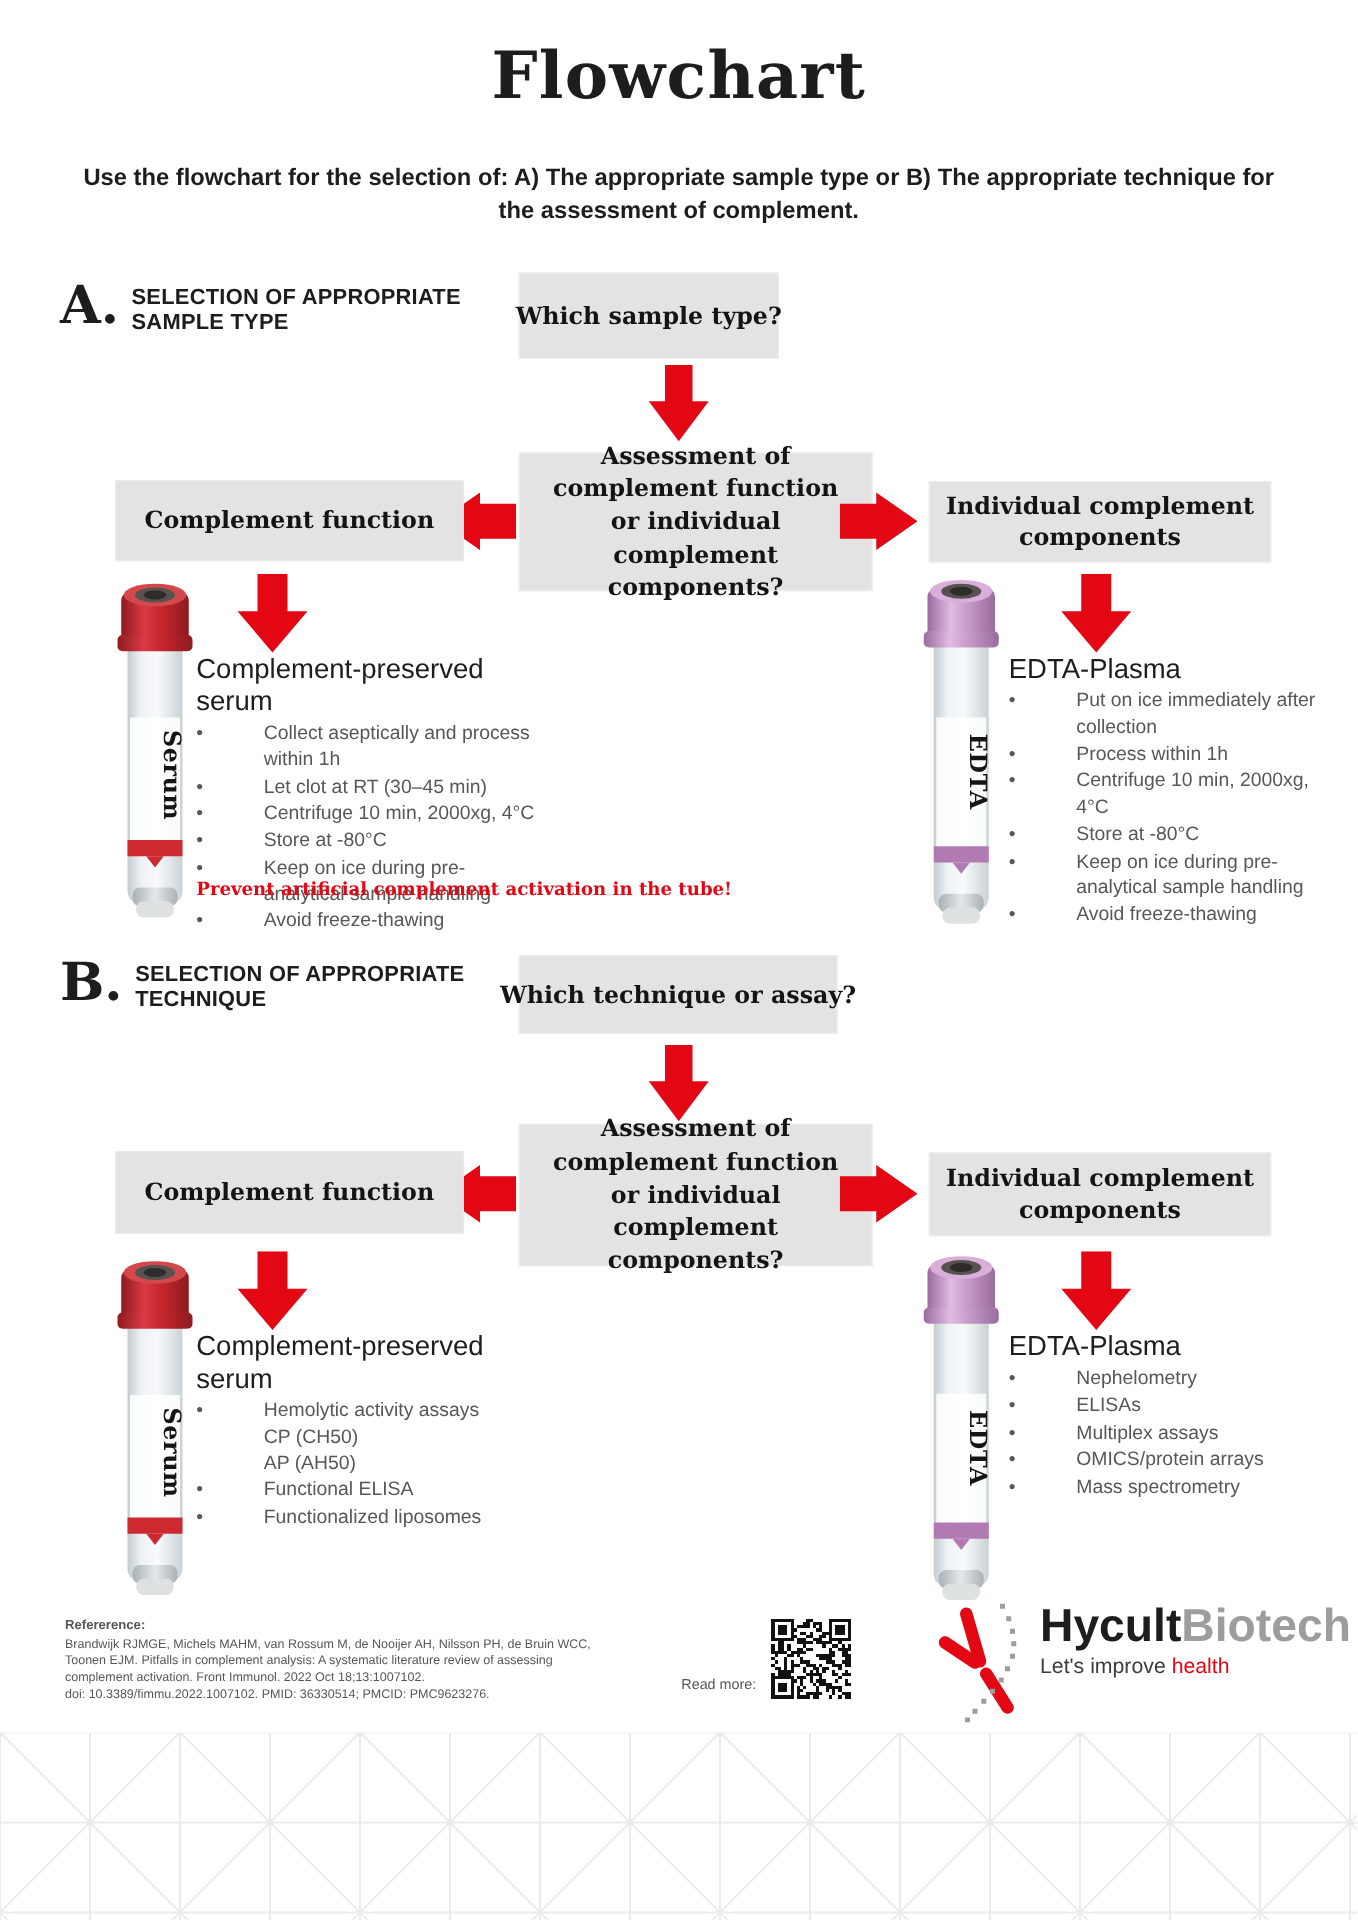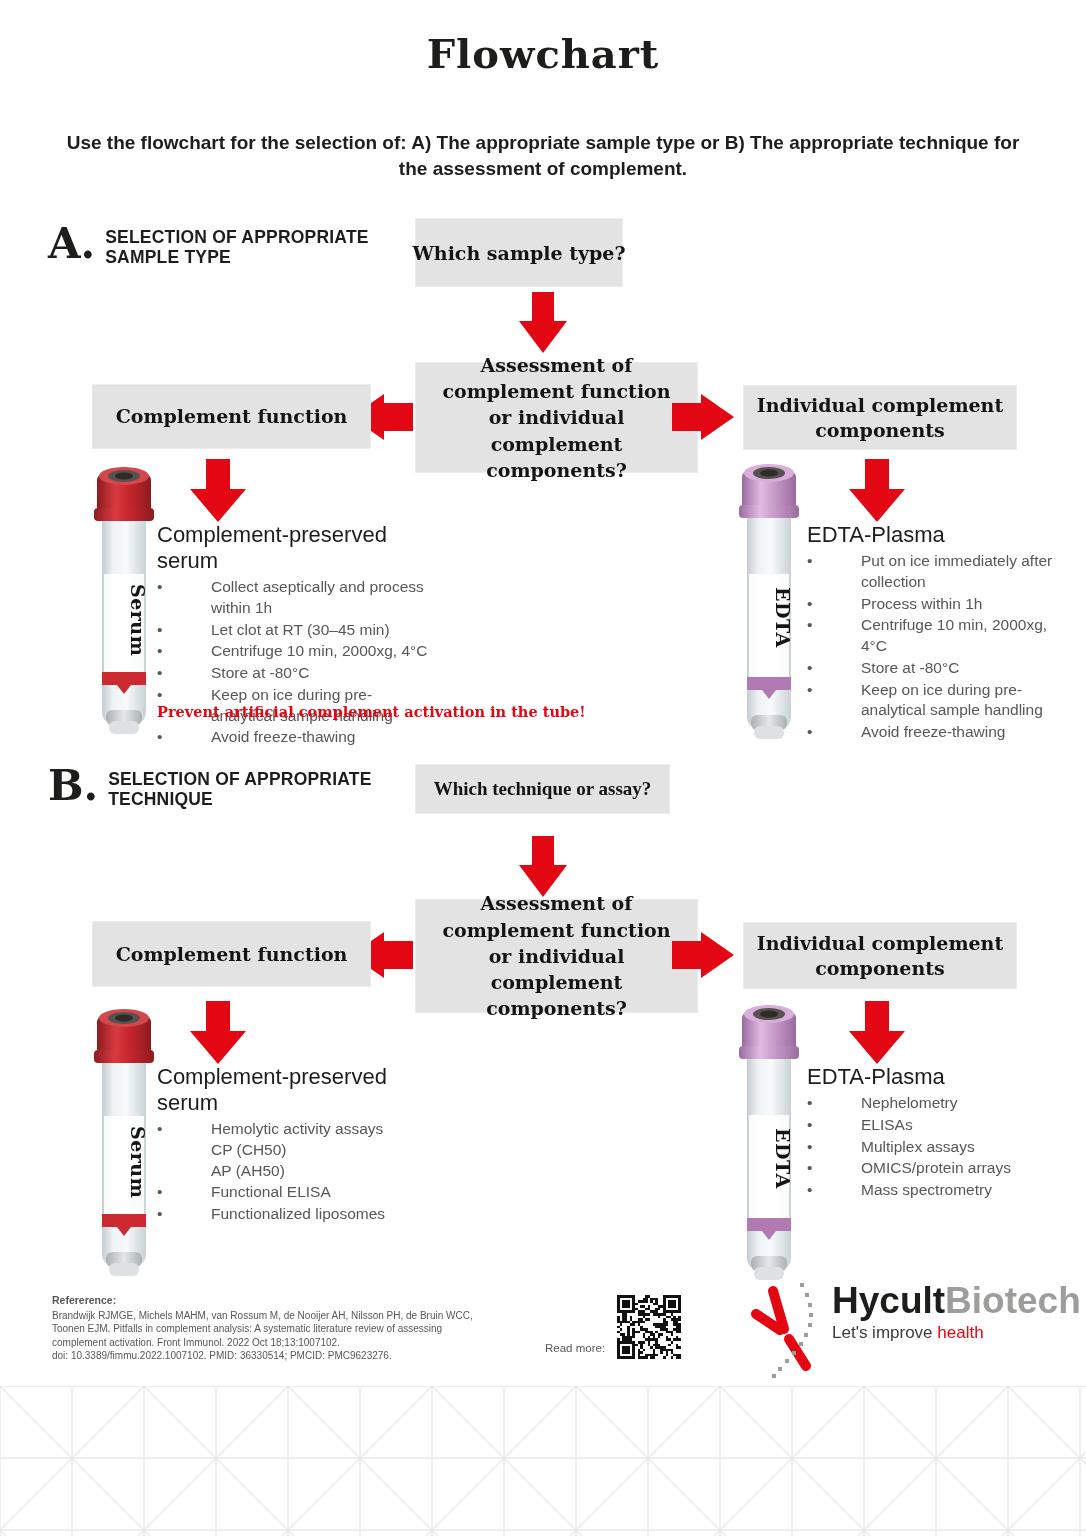--- a/index.html
+++ b/index.html
@@ -2,21 +2,21 @@
 <html><head>
 <meta charset="utf-8">
 <style>
   html,body{margin:0;padding:0;background:#ffffff;}
   .page{position:relative;width:1086px;height:1536px;background:#ffffff;overflow:hidden;
         font-family:"Liberation Sans",sans-serif;color:#1d1d1b;}
   .abs{position:absolute;}
 
   
   .title{top:30px;left:0;width:1086px;text-align:center;
-         font-family:"DejaVu Serif",serif;font-weight:bold;font-size:40px;letter-spacing:1px;}
+         font-family:"DejaVu Serif",serif;font-weight:bold;font-size:52px;letter-spacing:1px;}
   .subtitle{top:130px;left:53px;width:980px;text-align:center;
             font-weight:bold;font-size:19px;line-height:1.35;}
 
   
   .seclabel{display:flex;align-items:flex-start;}
   .secletter{font-family:"DejaVu Serif",serif;font-weight:bold;font-size:42px;line-height:0.95;margin-right:10px;}
   .secheading{font-weight:bold;font-size:17.5px;line-height:1.15;white-space:pre-line;padding-top:3px;letter-spacing:0.2px;}
 
   
   .box{background:#e3e3e3;display:flex;align-items:center;justify-content:center;text-align:center;
@@ -222,21 +222,21 @@
         </li>
       </ul>
   </div>
 
   <div class="abs seclabel" style="left:48px;top:766px;">
     <span class="secletter">B.</span>
     <span class="secheading">SELECTION OF APPROPRIATE
 TECHNIQUE</span>
   </div>
 
-  <div class="abs box qbox" style="left:415px;top:764px;width:255px;height:50px;font-family:Liberation Serif, serif;">Which technique or assay?</div>
+  <div class="abs box qbox" style="left:415px;top:764px;width:255px;height:63px;">Which technique or assay?</div>
 
   <div class="abs arrow" style="left:519px;top:836px;">
     <svg width="48" height="62" viewBox="0 0 48 62">
         <polygon points="13,0 35,0 35,29 48,29 24,61 0,29 13,29"></polygon>
       </svg>
   </div>
 
   <div class="abs box dbox" style="left:415px;top:899px;width:255px;height:114px;">Assessment of complement function or individual complement components?</div>
 
   <div class="abs arrow" style="left:351px;top:932px;">

